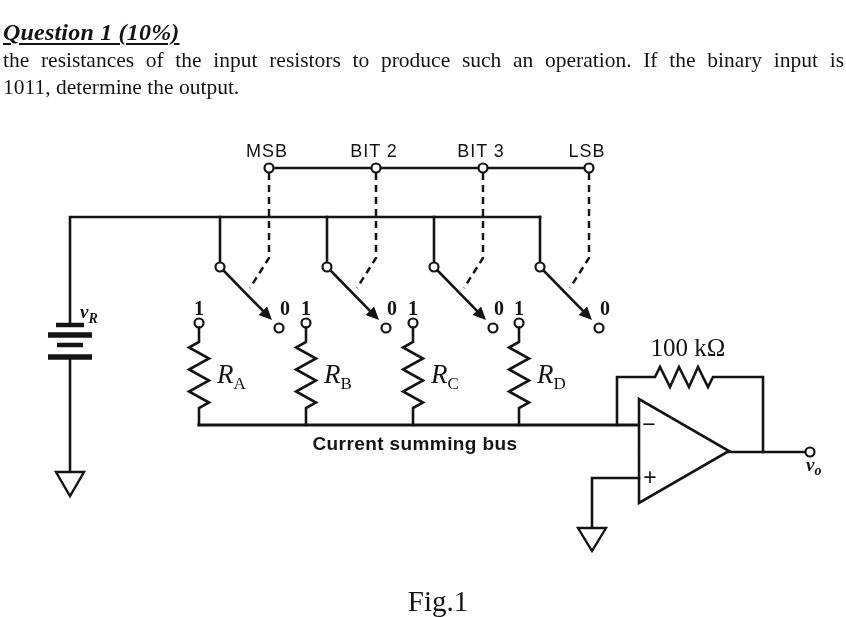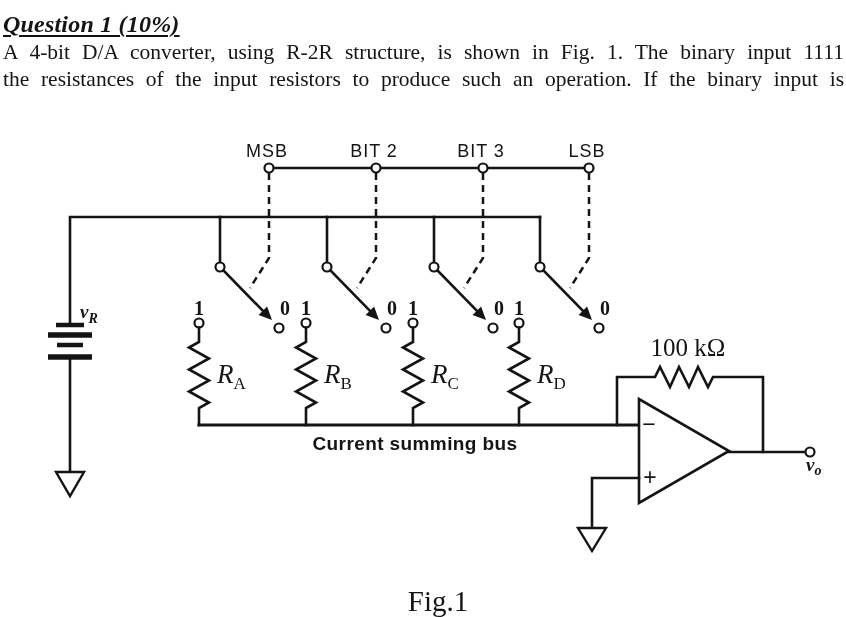--- a/index.html
+++ b/index.html
@@ -3,21 +3,21 @@
 <meta charset="utf-8">
 <style>
   :root { --ink:#141414; --paper:#ffffff; }
   * { box-sizing: border-box; }
   html,body { margin:0; padding:0; }
   body {
     width:846px; height:617px; position:relative; overflow:hidden;
     background:var(--paper); color:var(--ink);
     font-family:"Liberation Serif", serif;
   }
-  .textblock { position:absolute; top:0; left:0; width:694px; padding:10px 2px 0 3px; }
+  .textblock { position:absolute; top:8px; left:0; width:694px; padding:10px 2px 0 3px; }
   .q-title {
     display:inline-block;
     font:italic bold 24px/24px "Liberation Serif", serif;
     text-decoration:underline;
     text-decoration-thickness:2px;
     text-underline-offset:3px;
     margin:2px 0 3px 0;
     letter-spacing:0.2px;
   }
   .q-body { width:841px; font-size:21.5px; line-height:27.4px; }
@@ -43,22 +43,22 @@
   .t-srcsub{ font-size:14px; }
   .t-pm    { font-family:"Liberation Sans", sans-serif; font-size:23px; }
   .t-cap   { font-family:"Liberation Serif", serif; font-size:29px; }
 </style>
 </head>
 <body>
 
 <div class="textblock">
   <div class="q-title">Question 1 (10%)</div>
   <div class="q-body">
-    <div class="q-line">A 4-bit D/A converter, using R-2R structure, is shown in Fig. 1. The binary input 1111</div>
     <div class="q-line">the resistances of the input resistors to produce such an operation. If the binary input is</div>
+    <div class="q-line last">1011, determine the output.</div>
   </div>
 </div>
 
 <svg class="figure-svg" width="846" height="477" viewBox="0 0 846 477">
 
   <path class="wire" d="M269,28 H588"></path>
 
   <path class="wire" d="M70,185 V77 H540"></path>
 
   <g>

